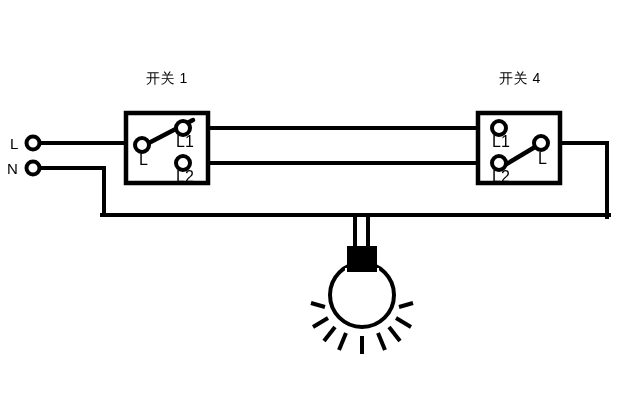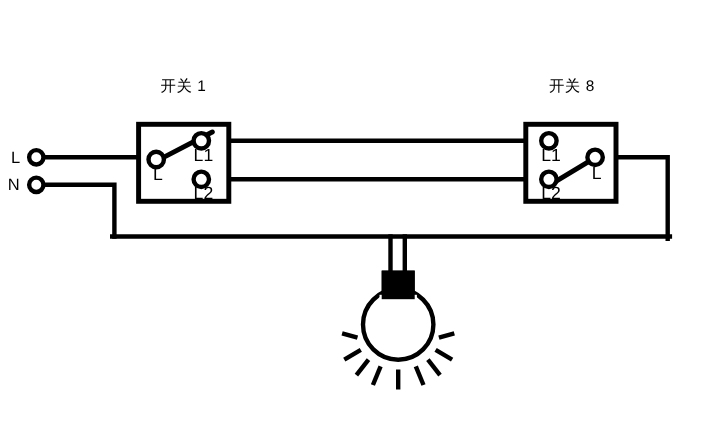--- a/index.html
+++ b/index.html
@@ -157,21 +157,21 @@
       </g>
     </g>
   </svg>
 
   <div class="lbl lbl-supply" style="left:10px; top:136px;">L</div>
 
   <div class="lbl lbl-supply" style="left:7px; top:161px;">N</div>
 
   <div class="lbl lbl-switch-title" style="left:146px; top:71px;">开关 1</div>
 
-  <div class="lbl lbl-switch-title" style="left:499px; top:71px;">开关 8</div>
+  <div class="lbl lbl-switch-title" style="left:499px; top:71px;">开关 4</div>
 
   <div class="lbl lbl-terminal" style="left:139px; top:152px;">L</div>
 
   <div class="lbl lbl-terminal" style="left:176px; top:134px;">L1</div>
 
   <div class="lbl lbl-terminal" style="left:176px; top:169px;">L2</div>
 
   <div class="lbl lbl-terminal" style="left:492px; top:134px;">L1</div>
 
   <div class="lbl lbl-terminal" style="left:492px; top:169px;">L2</div>

